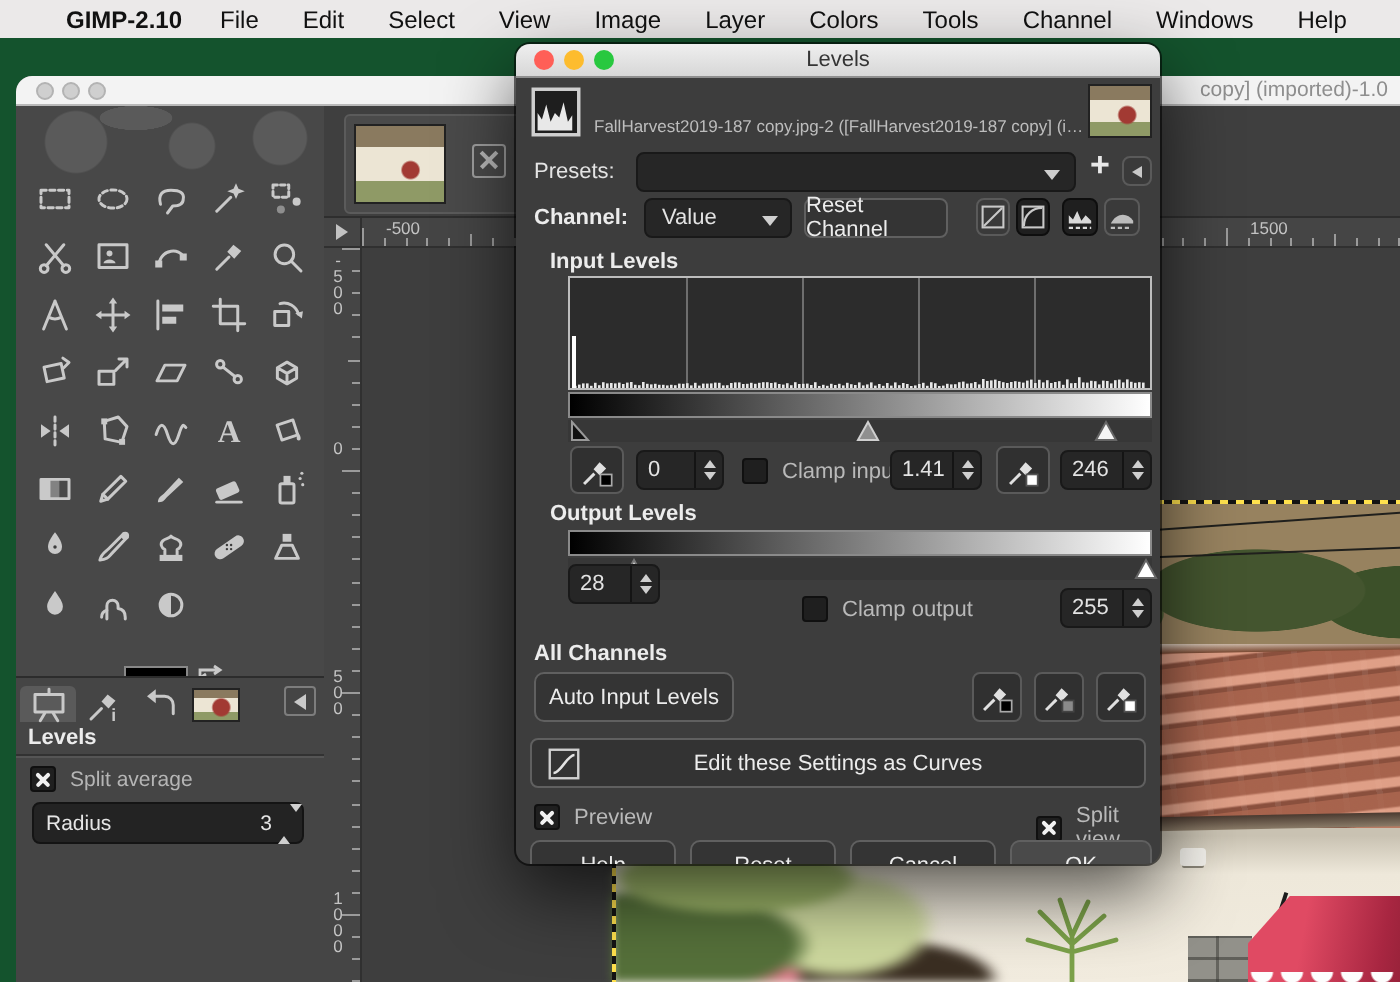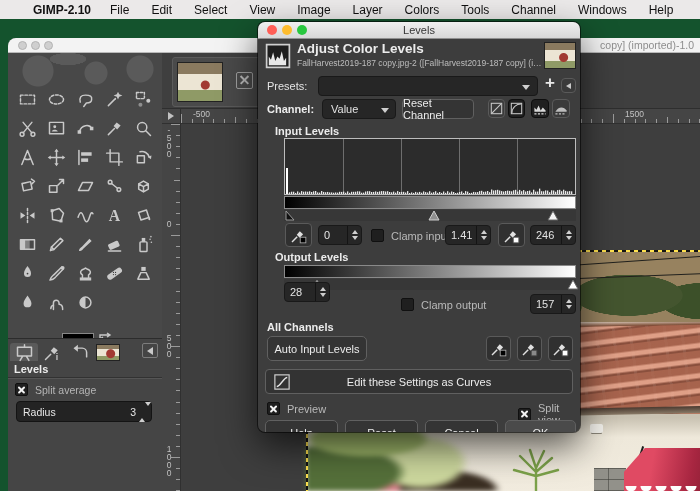--- a/index.html
+++ b/index.html
@@ -605,21 +605,20 @@
         <span class="light" style="background:#28c83f"></span>
       </span>
       <span>Levels</span>
     </div>
     <div class="dbody">
 
       <svg class="abs" style="left:7px;top:4px;width:26px;height:26px" viewBox="0 0 24 24">
         <rect x="1.5" y="1.5" width="21" height="21" fill="#1e1e1e" stroke="#cfcfcf" stroke-width="1.6"></rect>
         <path fill="#e8e8e8" d="M3.5 20.5v-8l2 3 2-7 2 8 2-4 2 2 2-7 2 9 2-3v7z"></path>
       </svg>
-      <div class="abs blab" style="left:39px;top:2px;font-size:13.5px">Adjust Color Levels</div>
       <div class="abs" style="left:39px;top:19px;font-size:8.5px;color:#bdbdbd;width:244px;white-space:nowrap;overflow:hidden">FallHarvest2019-187 copy.jpg-2 ([FallHarvest2019-187 copy] (i…</div>
       <div class="abs thumb" style="left:286px;top:3px;width:30px;height:25px"></div>
 
       <div class="abs" style="left:9px;top:41px">Presets:</div>
       <div class="abs fld" style="left:60px;top:37px;width:220px;height:20px">
         <span class="abs" style="left:6px;top:3px"></span>
         <span class="chev abs" style="right:7px;top:8px"></span>
       </div>
       <div class="abs" style="left:287px;top:34px;font-size:17px;color:#e8e8e8;font-weight:bold">+</div>
       <div class="abs icobtn" style="left:303px;top:39px;width:15px;height:15px">
@@ -877,21 +876,21 @@
         <span class="arr">
             <span class="sa-up"></span>
             <span class="sa-dn"></span>
           </span>
       </div>
       <div class="abs cbrow" style="left:143px;top:259px">
         <span class="cb"></span>
         <span class="glab">Clamp output</span>
       </div>
       <div class="abs fld spin" style="left:272px;top:255px;width:46px;height:20px">
-        <span class="val">157</span>
+        <span class="val">255</span>
         <span class="arr">
             <span class="sa-up"></span>
             <span class="sa-dn"></span>
           </span>
       </div>
 
       <div class="abs blab" style="left:9px;top:282px">All Channels</div>
       <div class="abs btn" style="left:9px;top:297px;width:100px;height:25px">Auto Input Levels</div>
       <div class="abs dropbtn" style="left:228px;top:297px;width:25px;height:25px">
         <svg class="dsvg" viewBox="0 0 22 22">

